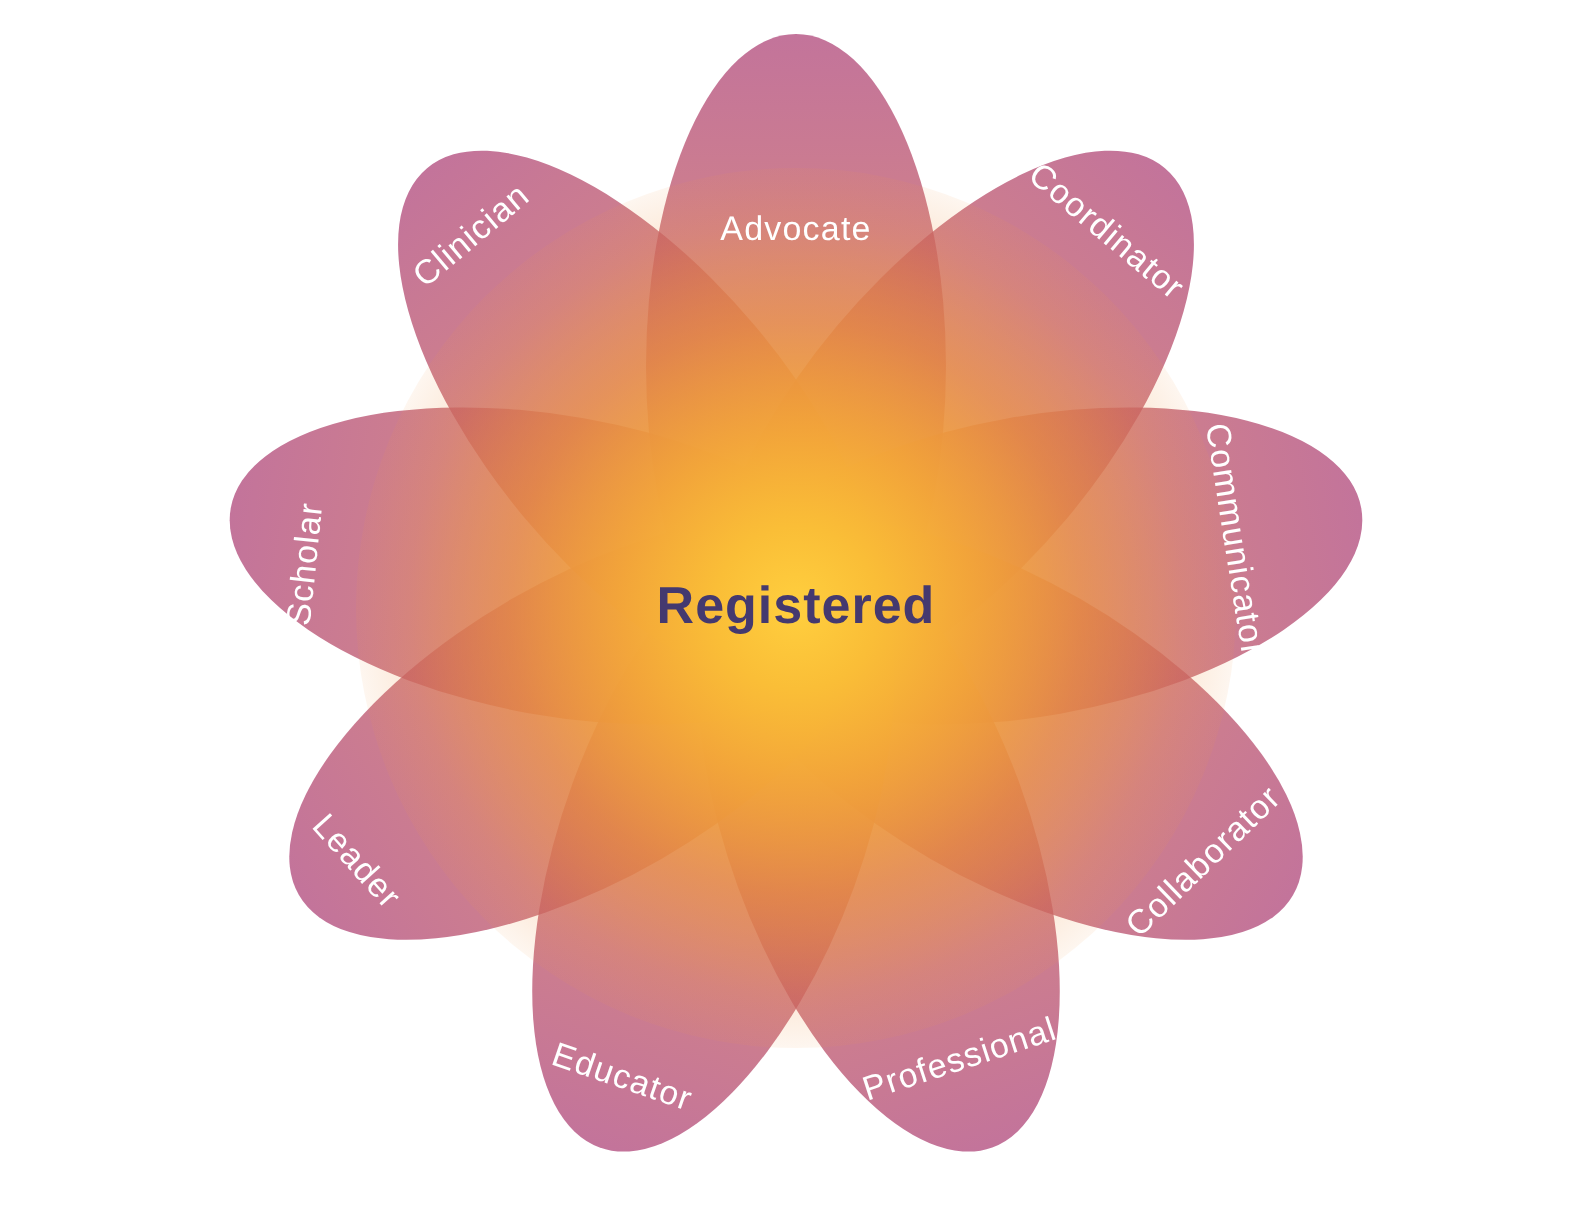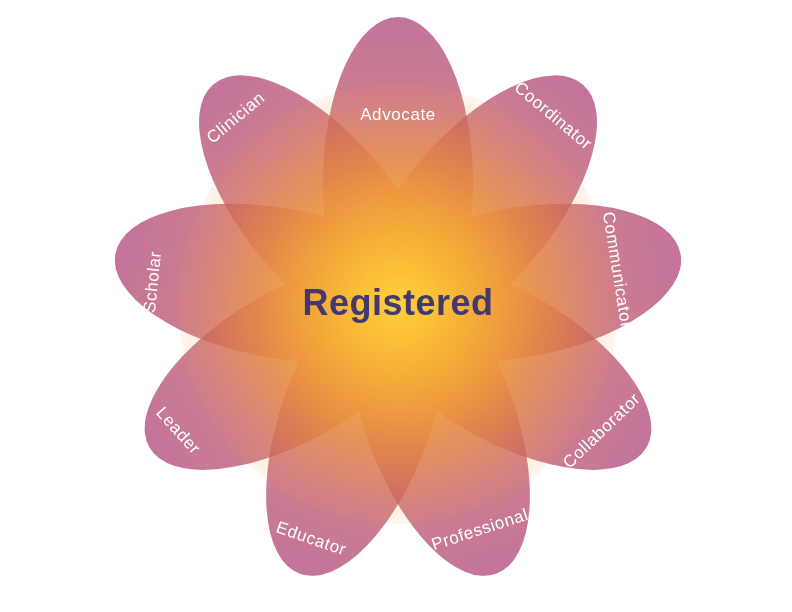--- a/index.html
+++ b/index.html
@@ -81,21 +81,21 @@
   .l9 { left: 236px; top: 118px; transform: translate(-50%,-50%) rotate(-40deg); }
 
   
   .center-text {
     position: absolute;
     left: 398px;
     top: 303px;
     transform: translate(-50%, -50%);
     text-align: left;
     color: #44396f;
-    font-size: 36px;
+    font-size: 26px;
     font-weight: bold;
     letter-spacing: 0.5px;
     line-height: 1.35;
     white-space: nowrap;
   }
 </style>
 </head>
 <body>
 
 <div class="canvas">

